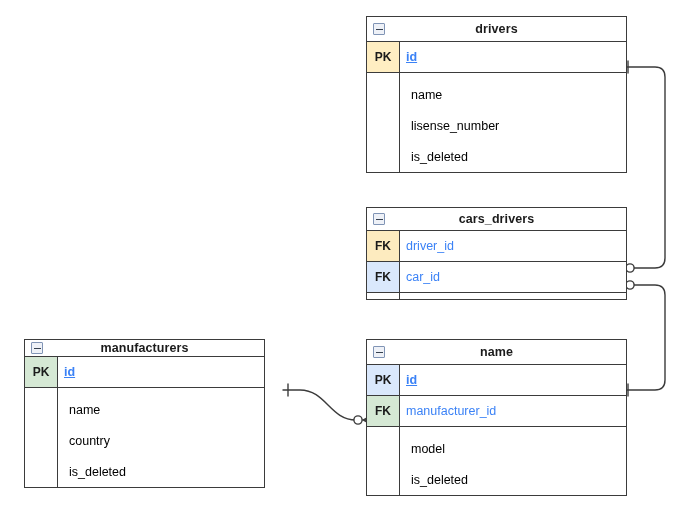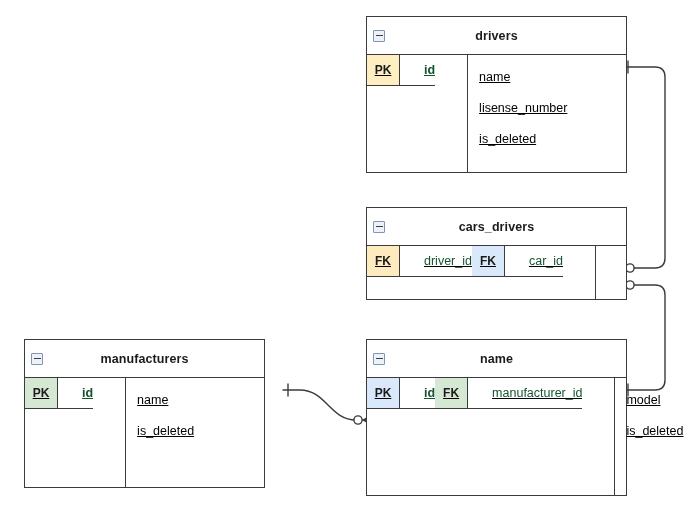--- a/index.html
+++ b/index.html
@@ -72,22 +72,22 @@
   .collapse-icon::before {
     content: "";
     display: block;
     width: 7px;
     height: 0;
     border-top: 1.6px solid #35404f;
   }
 
   .rows {
     display: flex;
-    flex: 1 1 auto;
-    text-decoration: underline;
+    flex-direction: column;
+    flex: 1 1 auto;
   }
   .row {
     display: flex;
     box-sizing: border-box;
     flex: 0 0 auto;
   }
   .row.key-row {
     border-bottom: 1.4px solid #3b3b3b;
   }
   .row .keycell {
@@ -100,23 +100,23 @@
     font-size: 12px;
     font-weight: bold;
     color: #1b1b1b;
     border-right: 1.4px solid #3b3b3b;
   }
   .row .namecell {
     box-sizing: border-box;
     flex: 1 1 auto;
     display: flex;
     align-items: center;
-    padding-left: 24px;
+    padding-left: 6px;
     font-size: 12.5px;
-    color: #14532d;
+    color: #3b82f6;
   }
   .row .namecell.pkname {
     text-decoration: underline;
     font-weight: bold;
   }
 
   
   .tail {
     display: flex;
     flex: 1 1 auto;
@@ -225,20 +225,21 @@
       </div>
       <div class="rows">
         <div class="row key-row" style="height: 31px;">
           <div class="keycell" style="background: rgb(213, 232, 212);">PK</div>
           <div class="namecell pkname">id</div>
         </div>
         <div class="tail">
           <div class="spine"></div>
           <div class="attrs">
             <div class="attr">name</div>
+            <div class="attr">country</div>
             <div class="attr">is_deleted</div>
           </div>
         </div>
       </div>
     </div>
     <div class="entity" style="left: 366px; top: 339px; width: 261px; height: 157px;">
       <div class="entity-header">
         <span class="collapse-icon"></span>
         <span class="entity-title">name</span>
       </div>

